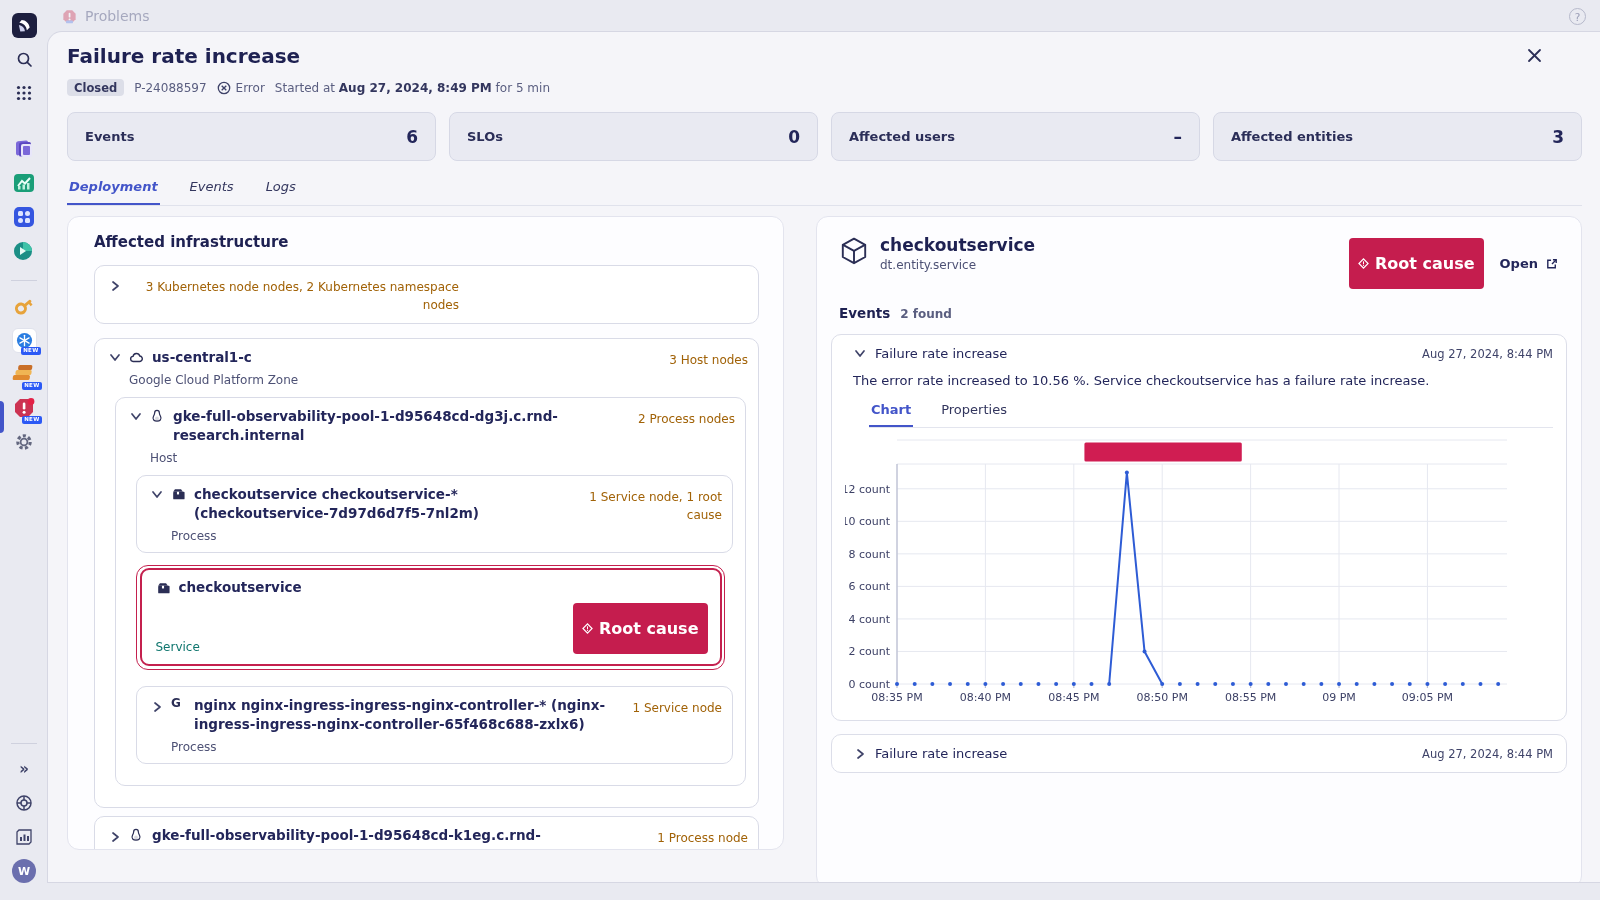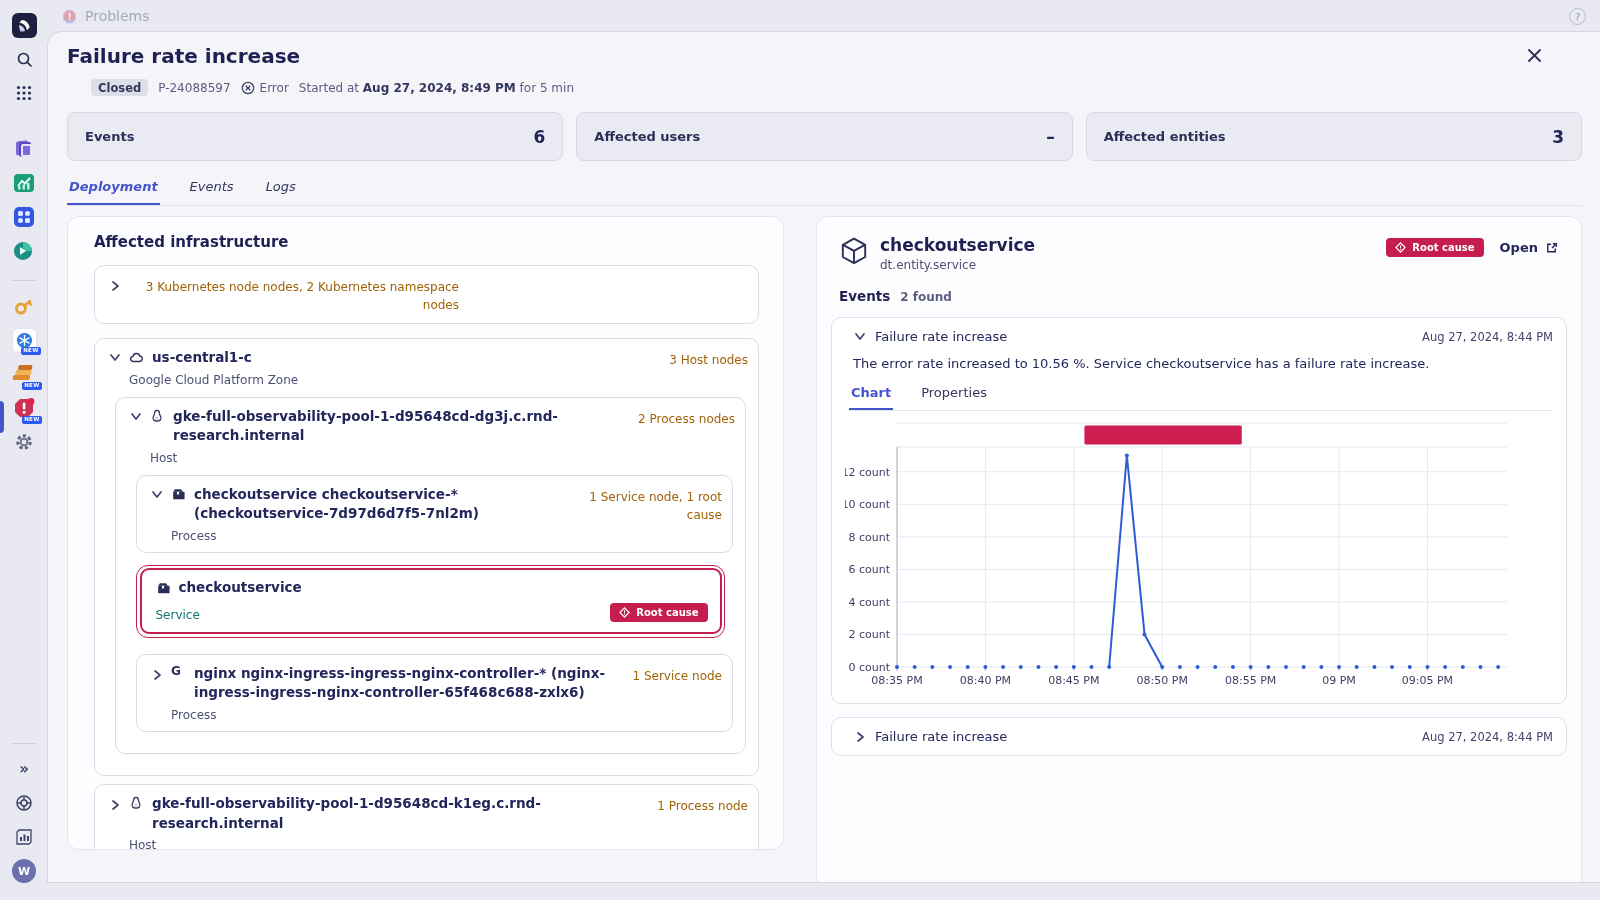--- a/index.html
+++ b/index.html
@@ -26,21 +26,21 @@
   .top-tab { display:flex; align-items:center; gap:8px; color:#9a9db6; font-size:14px; opacity:.85; cursor:pointer; }
   .prob-ic { width:15px; height:15px; position:relative; opacity:.45; }
   .help-circle { position:absolute; right:14px; top:8px; width:17px; height:17px; border:1.5px solid #b6b9cb; border-radius:50%; color:#9a9db6; font-size:10.5px; display:flex; align-items:center; justify-content:center; cursor:pointer; }
 
   .panel { flex:1; background:#f5f5f9; border-top-left-radius:14px; box-shadow:0 0 0 1px rgba(190,192,210,.45); margin-bottom:18px; padding-top:12px; overflow:hidden; position:relative; }
 
   .page-head { padding:0 20px 0 19px; position:relative; }
   .page-title { font-size:20px; font-weight:bold; color:#1e2152; }
   .close-btn { position:absolute; right:58px; top:4px; cursor:pointer; }
   .meta-row { display:flex; align-items:center; gap:10px; margin-top:11px; font-size:12px; color:#5a5e80; }
-  .pill { background:#dcdee8; color:#33365e; border-radius:4px; padding:1.5px 7px; font-size:11.5px; font-weight:600;margin-left:24px; }
+  .pill { background:#dcdee8; color:#33365e; border-radius:4px; padding:1.5px 7px; font-size:11.5px; font-weight:600; }
   .meta-err { display:flex; align-items:center; gap:5px; }
   .meta-start b { color:#33365e; }
 
   .stats { display:flex; gap:13px; margin:16px 18px 0 19px; }
   .stat-card { flex:1; height:49px; background:#e9eaf2; border:1px solid #d6d8e5; border-radius:8px; display:flex; align-items:center; justify-content:space-between; padding:0 17px; cursor:pointer; }
   .stat-label { font-size:13px; font-weight:600; color:#2b2e58; }
   .stat-value { font-size:17px; font-weight:bold; color:#23265a; }
 
   .tabs { display:flex; gap:28px; margin:18px 18px 0 19px; border-bottom:1px solid #e0e2ec;font-style:italic; }
   .tab-item { padding:0 2px 9px; font-size:13px; color:#33365e; cursor:pointer; border-bottom:2.5px solid transparent; }
@@ -60,41 +60,41 @@
   .node-ic { flex:0 0 15px; margin-top:2px; display:flex; }
   .node-sub { font-size:12px; color:#4d5175; margin-top:5px; }
   .node-meta { font-size:12px; color:#a16207; text-align:right; flex:0 0 auto; max-width:135px; padding-top:3px; line-height:1.5; }
   .node-meta.wide { max-width:330px; }
   .nested { margin:10px 2px 12px 14px; }
   .svc-outer { border:1.2px solid #c4204e; border-radius:12px; padding:2.5px; margin:12px 10px 6px 14px; }
   .svc-inner { border:2px solid #c4204e; border-radius:9px; padding:9px 12px 10px 14px; background:#fff; }
   .svc-row1 { display:flex; align-items:center; gap:8px; font-weight:bold; font-size:13.5px; }
   .svc-row2 { display:flex; align-items:flex-end; justify-content:space-between; margin-top:8px; }
   .svc-type { font-size:12px; color:#0f766e; }
-  .rc-badge { display:inline-flex; align-items:center; gap:6px; background:#c51d4e; color:#fff; font-size:10px; font-weight:600; border-radius:4px; padding:4px 9px; }
+  .rc-badge { display:inline-flex; align-items:center; gap:6px; background:#c51d4e; color:#fff; font-size:16px; font-weight:600; border-radius:4px; padding:16px 9px; }
 
   .entity-card { flex:1; height:672px; background:#fdfdff; border:1px solid #e3e4ee; border-radius:12px; padding:18px 14px; overflow:hidden; }
   .ent-head { display:flex; align-items:flex-start; padding:0 8px 0 8px; }
   .ent-icon { flex:0 0 30px; margin-right:11px; margin-top:1px; }
   .ent-titles { flex:1; }
   .ent-title { font-size:17px; font-weight:bold; color:#1e2152; }
   .ent-sub { font-size:12px; color:#4d5175; margin-top:3px; }
   .ent-actions { display:flex; align-items:center; gap:16px; padding-top:3px; }
   .open-link { display:flex; align-items:center; gap:7px; font-size:13px; font-weight:600; color:#23265a; cursor:pointer; }
   .events-row { display:flex; align-items:baseline; gap:10px; margin:16px 8px 0; }
   .events-label { font-size:13.5px; font-weight:bold; color:#1e2152; }
   .events-found { font-size:12px; color:#5a5e80;font-weight:bold; }
 
   .event-card { border:1px solid #dcdee9; border-radius:10px; background:#fff; padding:11px 13px; margin-top:13px; }
   .ev-head { display:flex; align-items:center; cursor:pointer; }
   .ev-chev { width:30px; flex:0 0 30px; display:flex; justify-content:center; }
   .ev-title { flex:1; font-size:13px; color:#23265a; }
   .ev-time { font-size:11.5px; color:#3f4369; }
   .ev-desc { font-size:13px; color:#23265a; margin:12px 2px 0 8px; }
-  .ev-tabs { display:flex; gap:26px; margin:14px 0 0 4px; border-bottom:1px solid #e3e5ee; padding-right:0; }
+  .ev-tabs { display:flex; gap:26px; margin:14px 0 0 24px; border-bottom:1px solid #e3e5ee; padding-right:0; }
   .ev-tabs .tab-item { font-size:13px; padding-bottom:8px; }
   .chart-wrap { margin-top:6px; }
 
   svg .grid { stroke:#e6e8f0; stroke-width:1; }
   svg .axis { stroke:#b9bdd1; stroke-width:1.2; }
   svg text { font-family:"DejaVu Sans",sans-serif; }
 </style>
 </head>
 <body>
 
@@ -296,20 +296,24 @@
             <b>Aug 27, 2024, 8:49 PM</b>
             <span>for 5 min</span>
           </span>
         </div>
       </div>
 
       <div class="stats">
         <div class="stat-card">
           <span class="stat-label">Events</span>
           <span class="stat-value">6</span>
+        </div>
+        <div class="stat-card">
+          <span class="stat-label">SLOs</span>
+          <span class="stat-value">0</span>
         </div>
         <div class="stat-card">
           <span class="stat-label">Affected users</span>
           <span class="stat-value">–</span>
         </div>
         <div class="stat-card">
           <span class="stat-label">Affected entities</span>
           <span class="stat-value">3</span>
         </div>
       </div>

